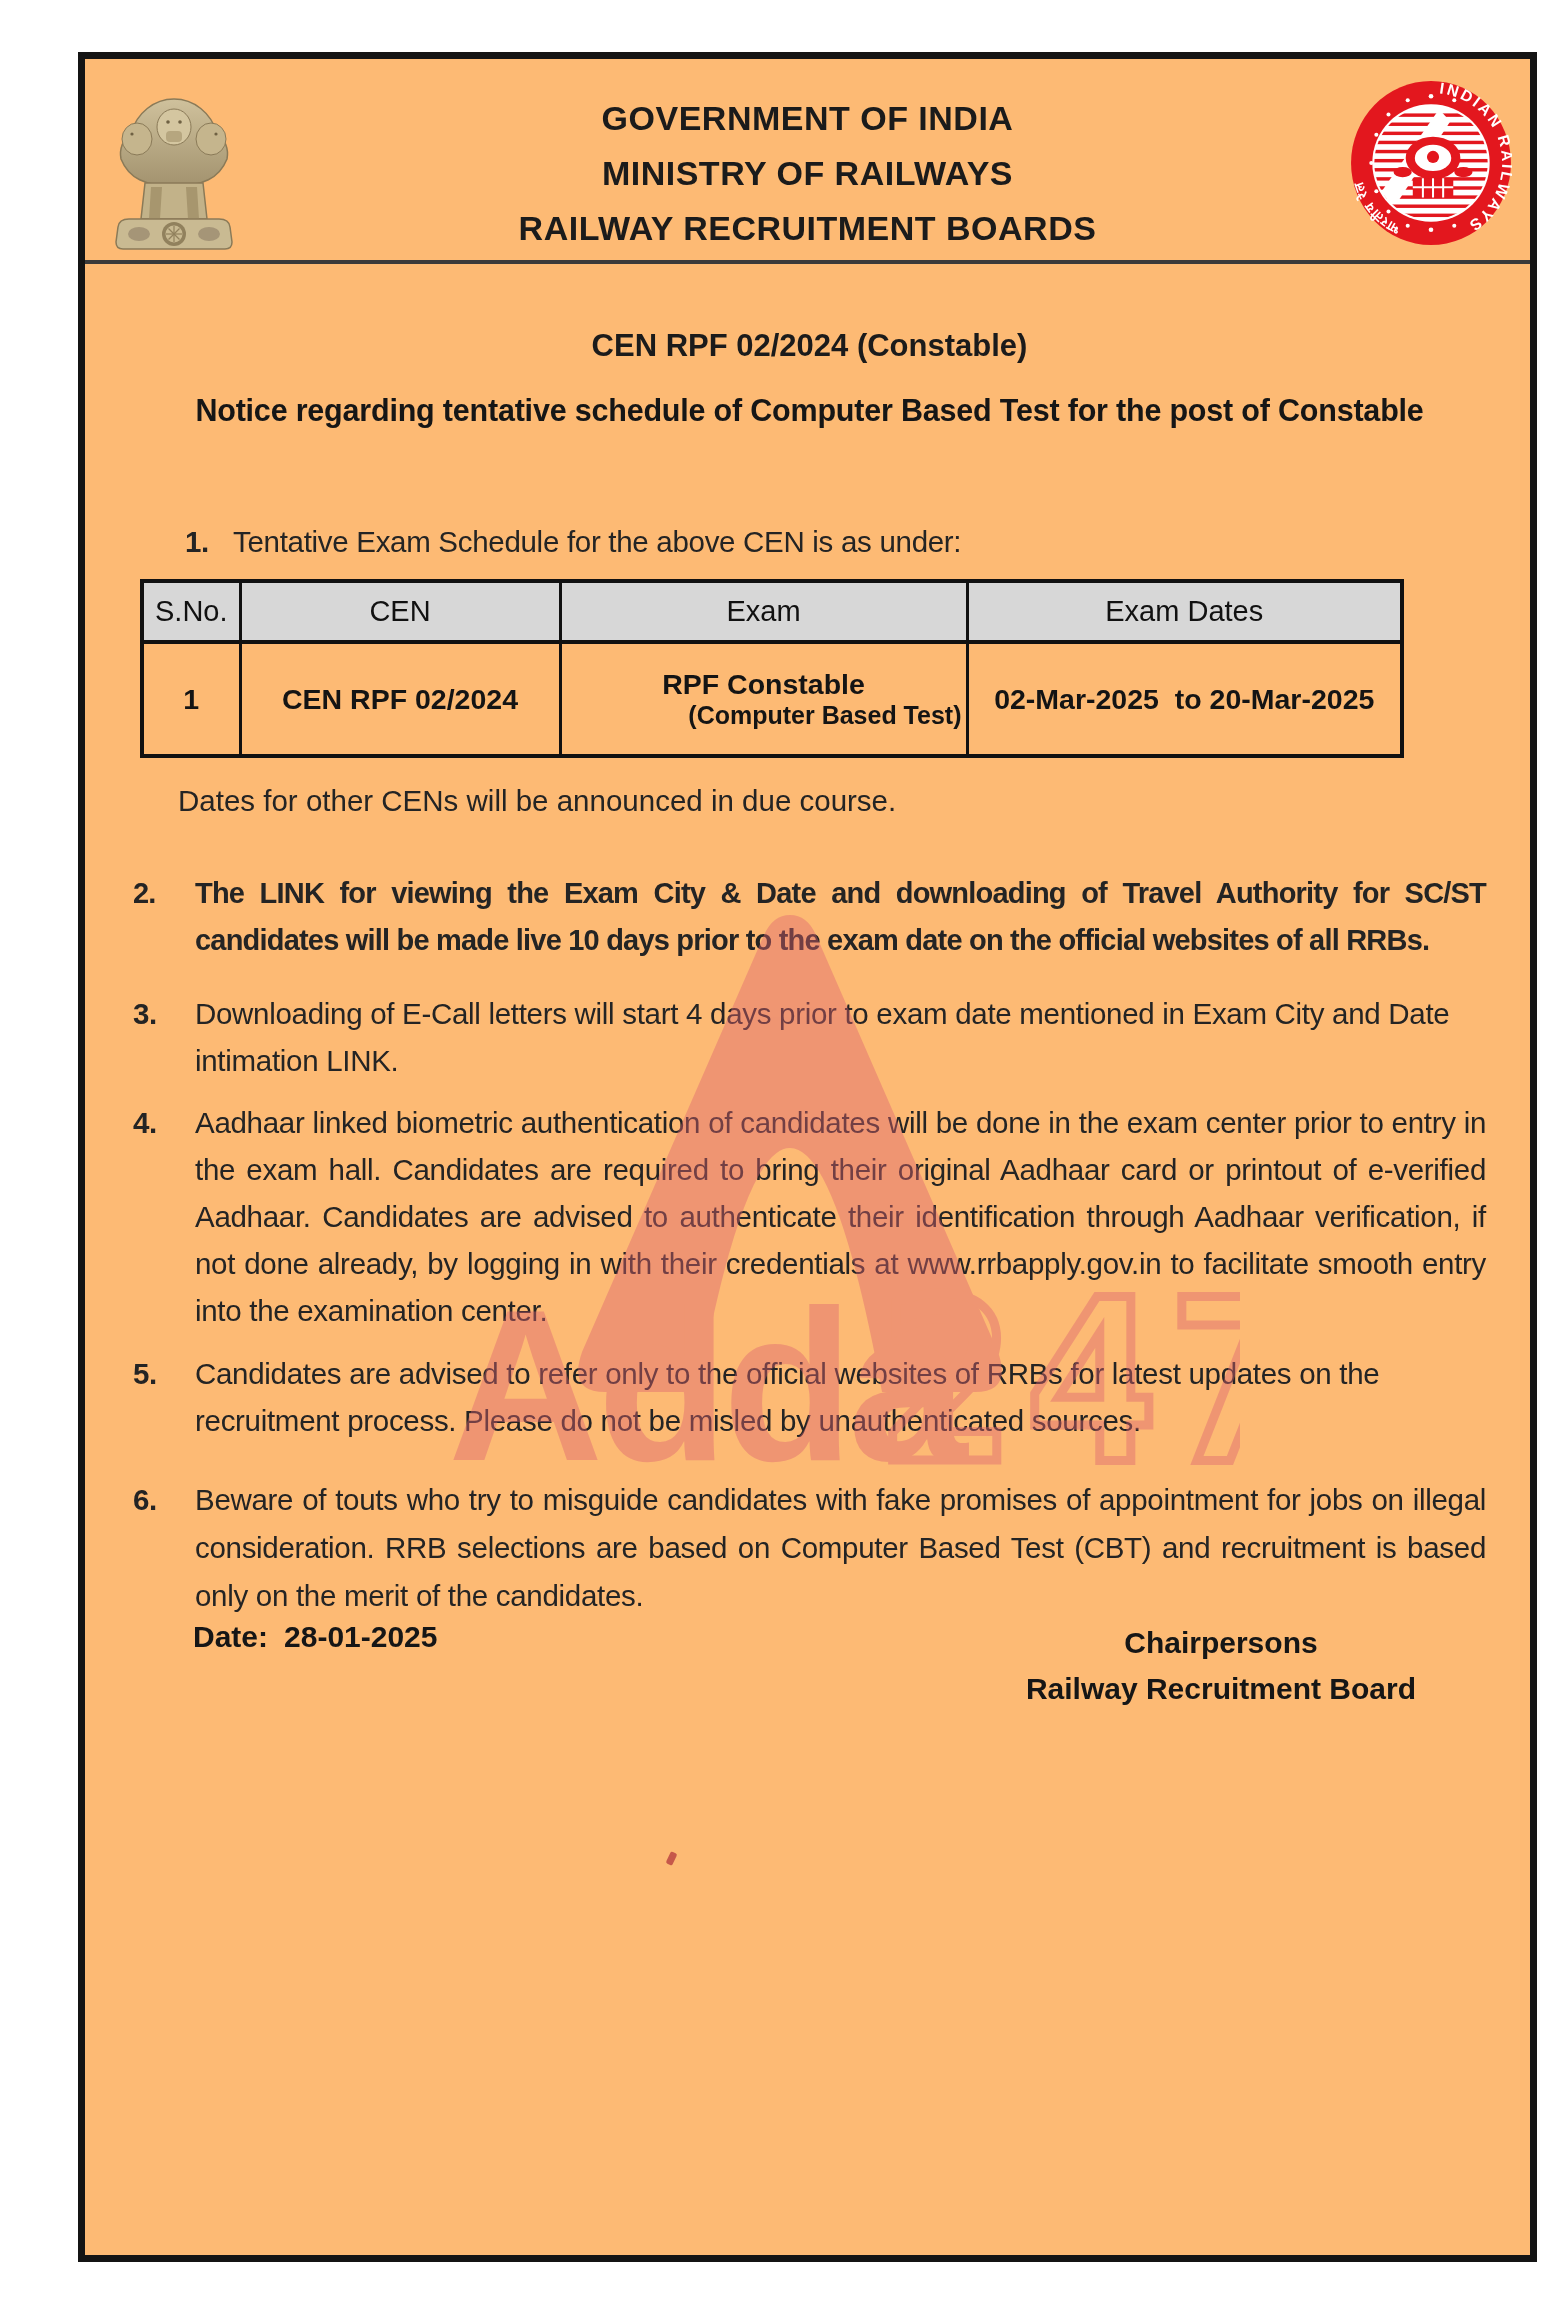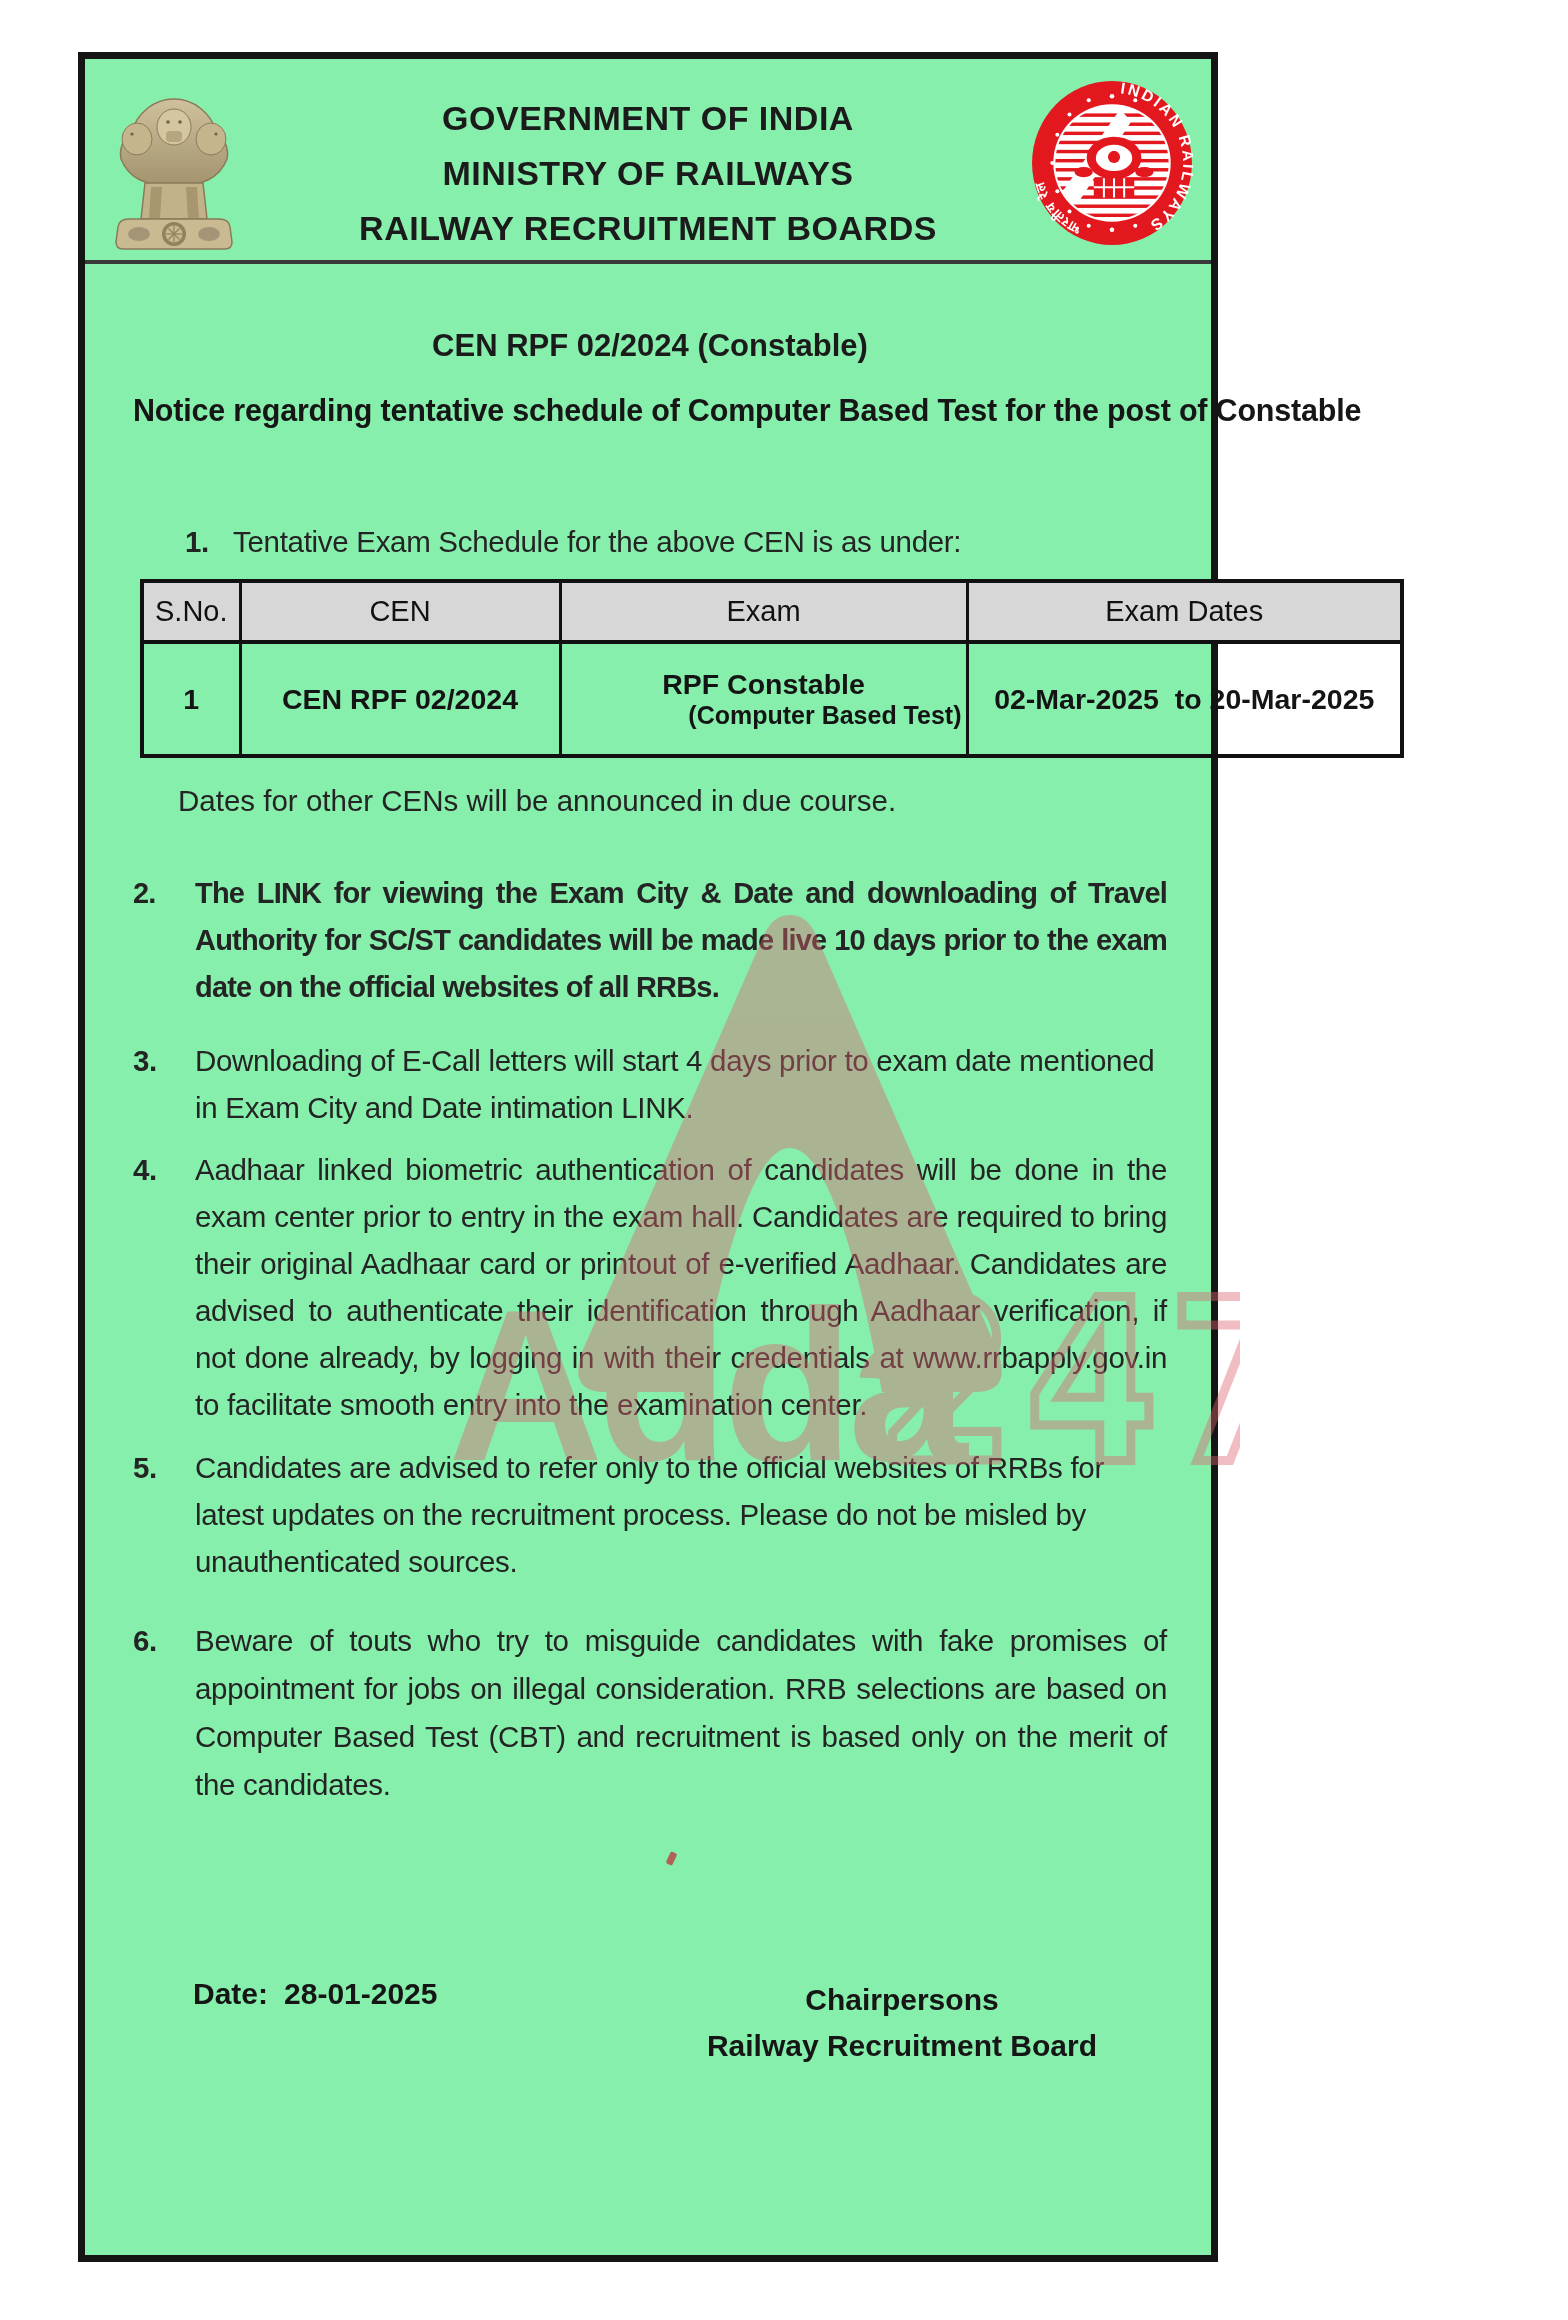--- a/index.html
+++ b/index.html
@@ -1,18 +1,18 @@
 <!DOCTYPE html>
 <html><head>
 <meta charset="utf-8">
 <style>
   html,body{margin:0;padding:0;width:1568px;height:2320px;background:#ffffff;overflow:hidden;}
   body{font-family:"Liberation Sans",sans-serif;color:#242424;}
-  .border-box{position:absolute;left:78px;top:52px;width:1140px;height:2210px;
-    border:7px solid #141414;background:#86efac;box-sizing:border-box;}
+  .border-box{position:absolute;left:78px;top:52px;width:1459px;height:2210px;
+    border:7px solid #141414;background:#fdba74;box-sizing:border-box;}
   
   .hdr{position:relative;height:205px;box-sizing:border-box;border-bottom:4px solid #3a3a3a;
     text-align:center;padding-top:32px;}
   .hdr-line{font-size:34px;font-weight:bold;line-height:55px;letter-spacing:.5px;color:#1b1b1b;}
   .emblem{position:absolute;left:14px;top:28px;width:150px;height:170px;}
   .irlogo{position:absolute;right:18px;top:20px;width:162px;height:168px;}
   
   .main{position:relative;padding:0 44px 0 48px;}
   .doc-title{margin-top:64px;text-align:center;font-weight:bold;font-size:31px;color:#1b1b1b;}
   .doc-subtitle{margin-top:29px;text-align:center;font-weight:bold;font-size:30.5px;
@@ -33,21 +33,21 @@
     height:102px;padding:4px;color:#141414;}
   .exam-l2{font-size:25px;text-align:right;}
   .ws-pre{white-space:pre;}
   .note{margin-top:26px;padding-left:45px;font-size:29.5px;}
   .it2{margin-top:52px;}
   .it3{margin-top:26px;}
   .it4{margin-top:15px;}
   .it5{margin-top:16px;}
   .it6{margin-top:32px;line-height:48px;}
   
-  .sig-row{margin-top:168px;display:flex;justify-content:space-between;align-items:flex-start;
+  .sig-row{display:flex;justify-content:space-between;align-items:flex-start;
     padding:0 70px 0 60px;font-weight:bold;font-size:30px;color:#161616;}
   .sig-right{text-align:center;line-height:46px;}
   .date-val{margin-left:16px;}
   
   .watermark{position:absolute;left:275px;top:841px;width:880px;height:660px;pointer-events:none;}
   .red-tick{position:absolute;left:583px;top:1793px;width:7px;height:13px;background:#b84040;
     border-radius:2px;transform:rotate(25deg);opacity:.8;}
 </style>
 </head>
 <body>

